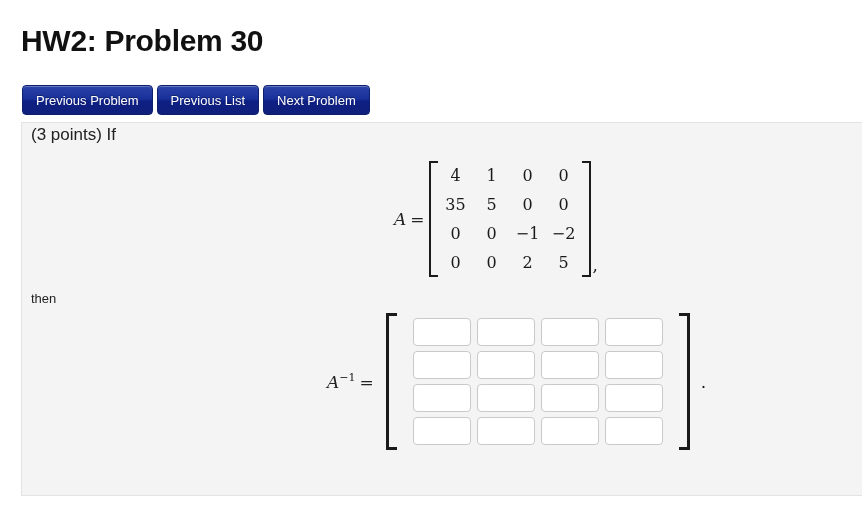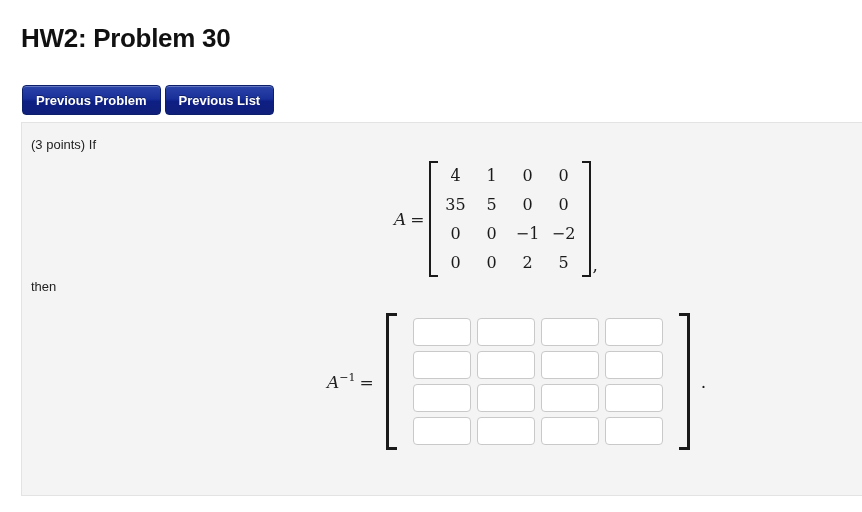--- a/index.html
+++ b/index.html
@@ -19,21 +19,21 @@
     position: relative;
     width: 862px;
     height: 512px;
   }
 
   
   .page-title {
     position: absolute;
     left: 21px;
     top: 24px;
-    font-size: 26px;
+    font-size: 30px;
     font-weight: bold;
     letter-spacing: -0.3px;
     color: #111111;
     line-height: 1.1;
     white-space: nowrap;
   }
 
   
   .nav-buttons {
     position: absolute;
@@ -52,49 +52,48 @@
     font-family: "Liberation Sans", sans-serif;
     color: #ffffff;
     border: 1px solid #0b1f6b;
     border-radius: 4px;
     background: linear-gradient(to bottom, #2b44a8 0%, #19309a 45%, #0e1f84 55%, #101f7a 100%);
     box-shadow: inset 0 1px 0 rgba(255,255,255,0.28);
     text-shadow: 0 -1px 0 rgba(0,0,0,0.35);
     cursor: pointer;
     white-space: nowrap;
     box-sizing: border-box;
-    font-weight: bold;
   }
 
   
   .problem-panel {
     position: absolute;
     left: 21px;
     top: 122px;
     width: 845px;
     height: 374px;
     background: #f4f4f4;
     border: 1px solid #e3e3e3;
     border-right: none;
     box-sizing: border-box;
   }
 
   .points-line {
     position: absolute;
     left: 9px;
-    top: 14px;
-    font-size: 13px;
+    top: 2px;
+    font-size: 17px;
     color: #222222;
     white-space: nowrap;
   }
 
   .then-line {
     position: absolute;
     left: 9px;
-    top: 156px;
+    top: 168px;
     font-size: 13px;
     color: #222222;
     white-space: nowrap;
   }
 
   .matrix-block {
     position: absolute;
     display: flex;
     align-items: center;
   }
@@ -204,20 +203,21 @@
 </head>
 <body>
 
 <div class="page">
 
   <div class="page-title">HW2: Problem 30</div>
 
   <div class="nav-buttons">
     <button class="nav-btn">Previous Problem</button>
     <button class="nav-btn">Previous List</button>
+    <button class="nav-btn">Next Problem</button>
   </div>
 
   <div class="problem-panel">
 
     <div class="points-line">(3 points) If</div>
 
     <div class="matrix-block" id="matrix-a-block">
       <span class="math-label">
         <span>A</span><span class="eqsign">=</span>
       </span>

